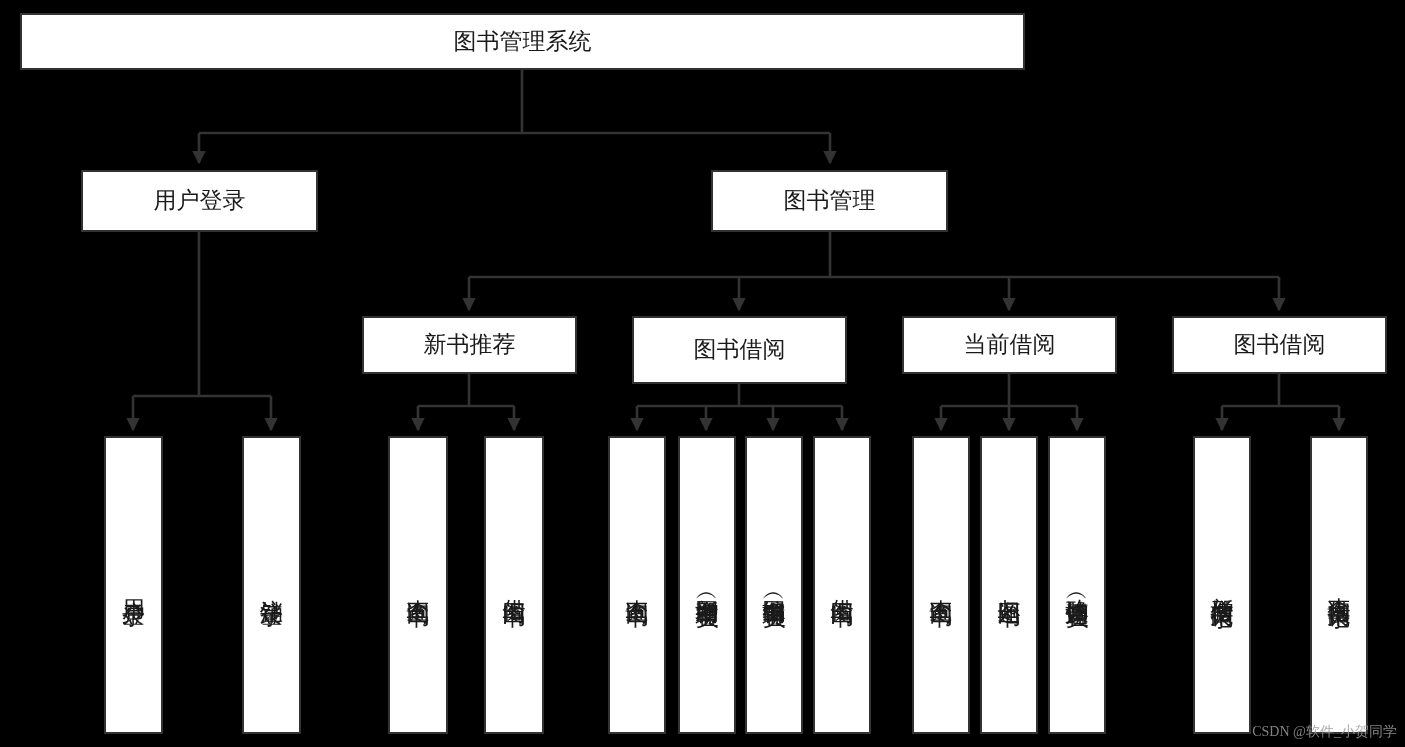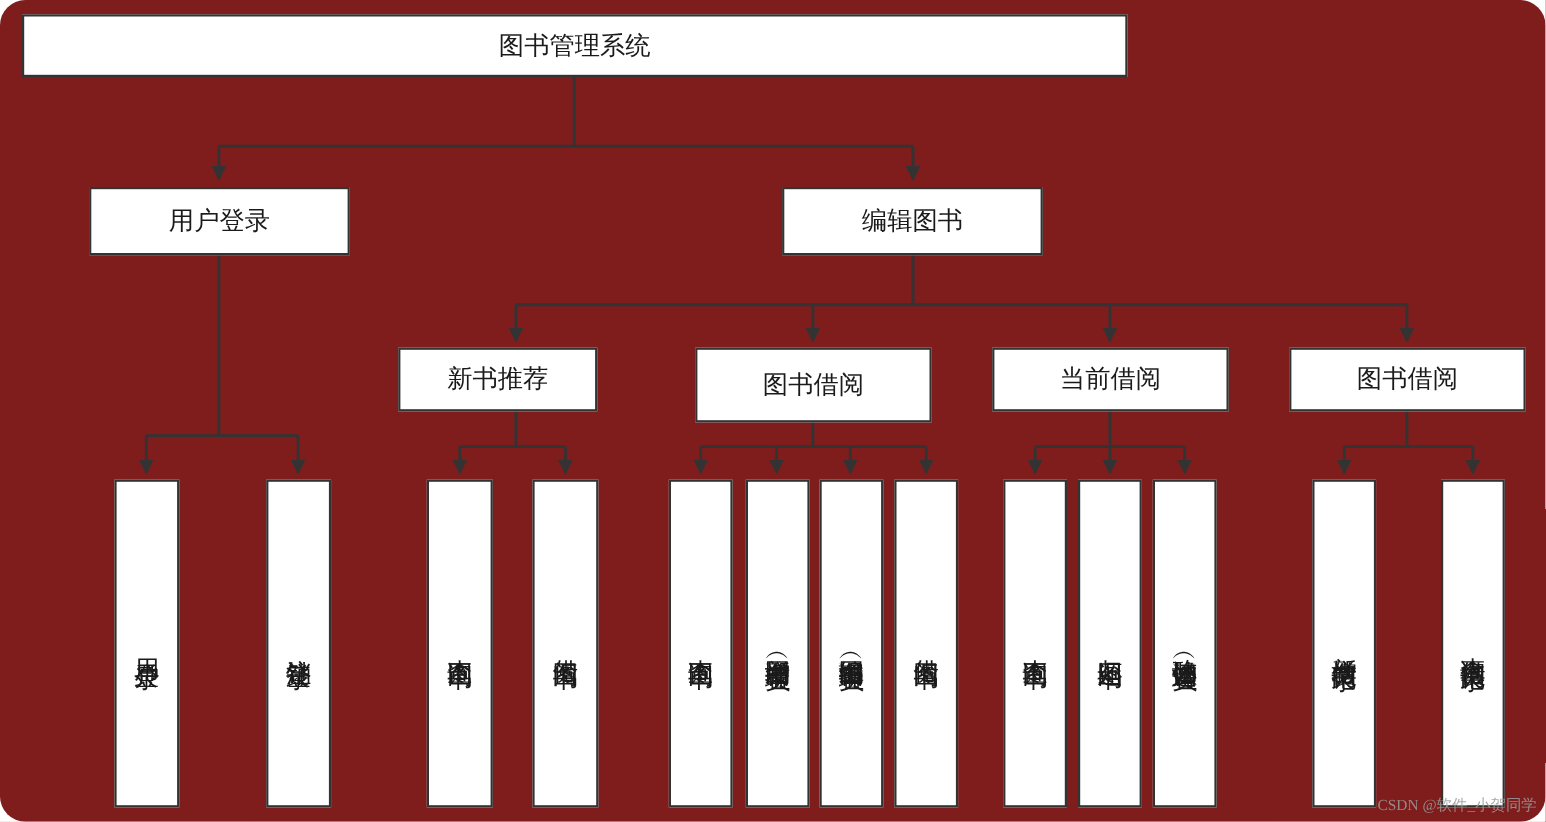--- a/index.html
+++ b/index.html
@@ -10,22 +10,21 @@
   body {
     width: 1405px;
     height: 747px;
     overflow: hidden;
     font-family: "Liberation Sans", "DejaVu Sans", sans-serif;
   }
   #diagram-root {
     position: relative;
     width: 1405px;
     height: 747px;
-    background: #7f1d1d;
-    border-radius: 23px;
+    background: #000000;
   }
   svg.connectors {
     position: absolute;
     left: 0;
     top: 0;
     width: 1405px;
     height: 747px;
     pointer-events: none;
   }
   .node {
@@ -135,24 +134,24 @@
   </svg>
 
   <div class="node h-node root-node" style="left:20px; top:13px; width:1005px; height:57px;">
     <span class="node-label">图书管理系统</span>
   </div>
 
   <div class="node h-node" style="left:81px; top:170px; width:237px; height:62px;">
     <span class="node-label">用户登录</span>
   </div>
   <div class="node h-node" style="left:711px; top:170px; width:237px; height:62px;">
-    <span class="node-label">编辑图书</span>
-  </div>
-
-  <div class="node h-node" style="left:362px; top:316px; width:181px; height:58px;">
+    <span class="node-label">图书管理</span>
+  </div>
+
+  <div class="node h-node" style="left:362px; top:316px; width:215px; height:58px;">
     <span class="node-label">新书推荐</span>
   </div>
   <div class="node h-node" style="left:632px; top:316px; width:215px; height:68px;">
     <span class="node-label">图书借阅</span>
   </div>
   <div class="node h-node" style="left:902px; top:316px; width:215px; height:58px;">
     <span class="node-label">当前借阅</span>
   </div>
   <div class="node h-node" style="left:1172px; top:316px; width:215px; height:58px;">
     <span class="node-label">图书借阅</span>

